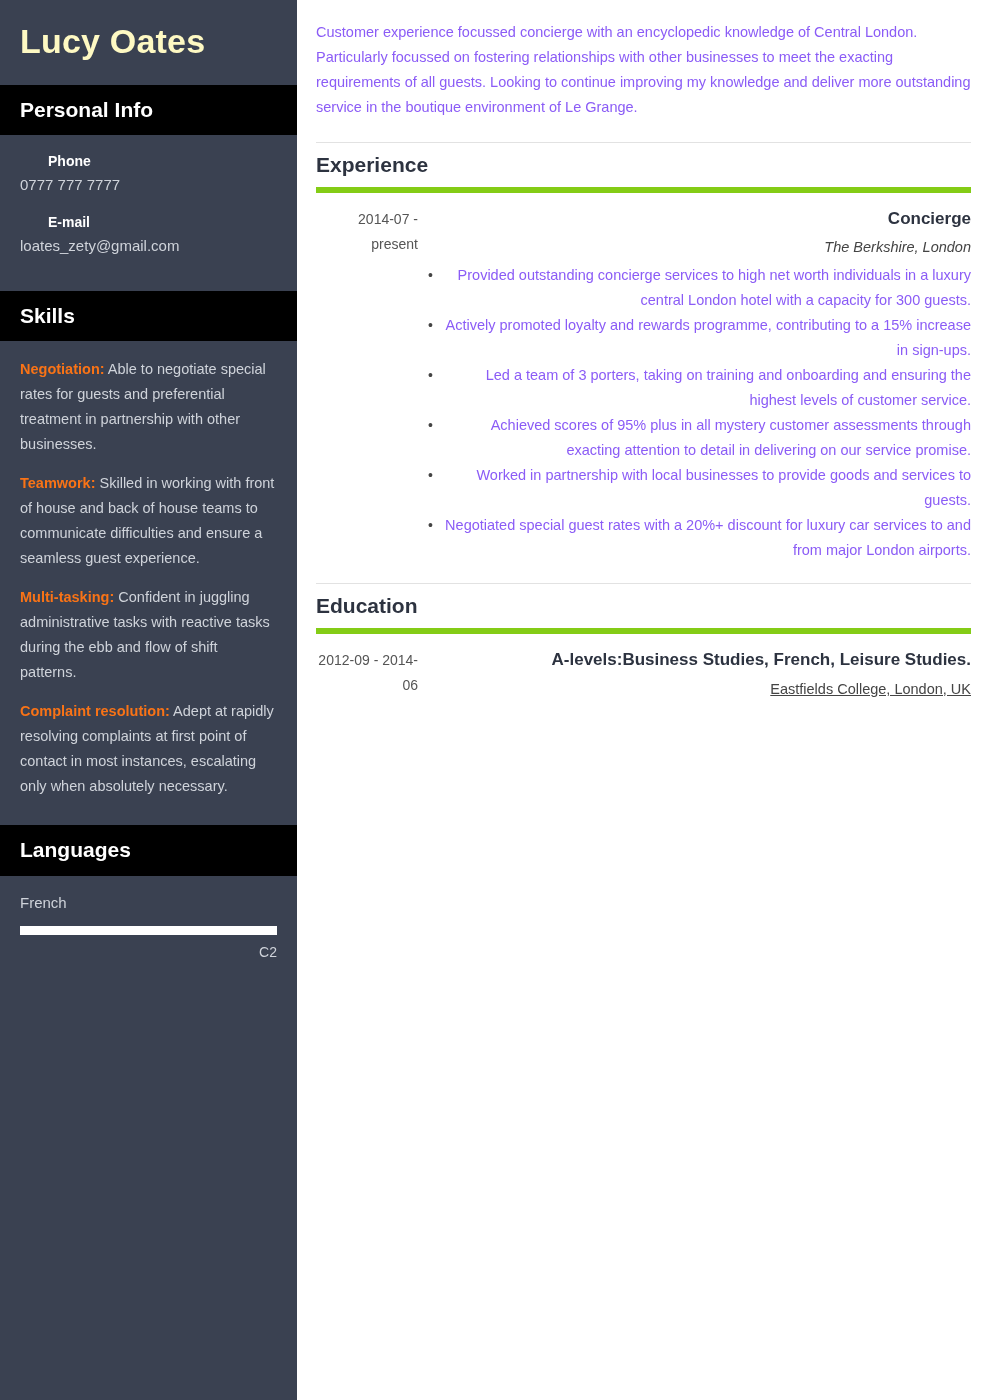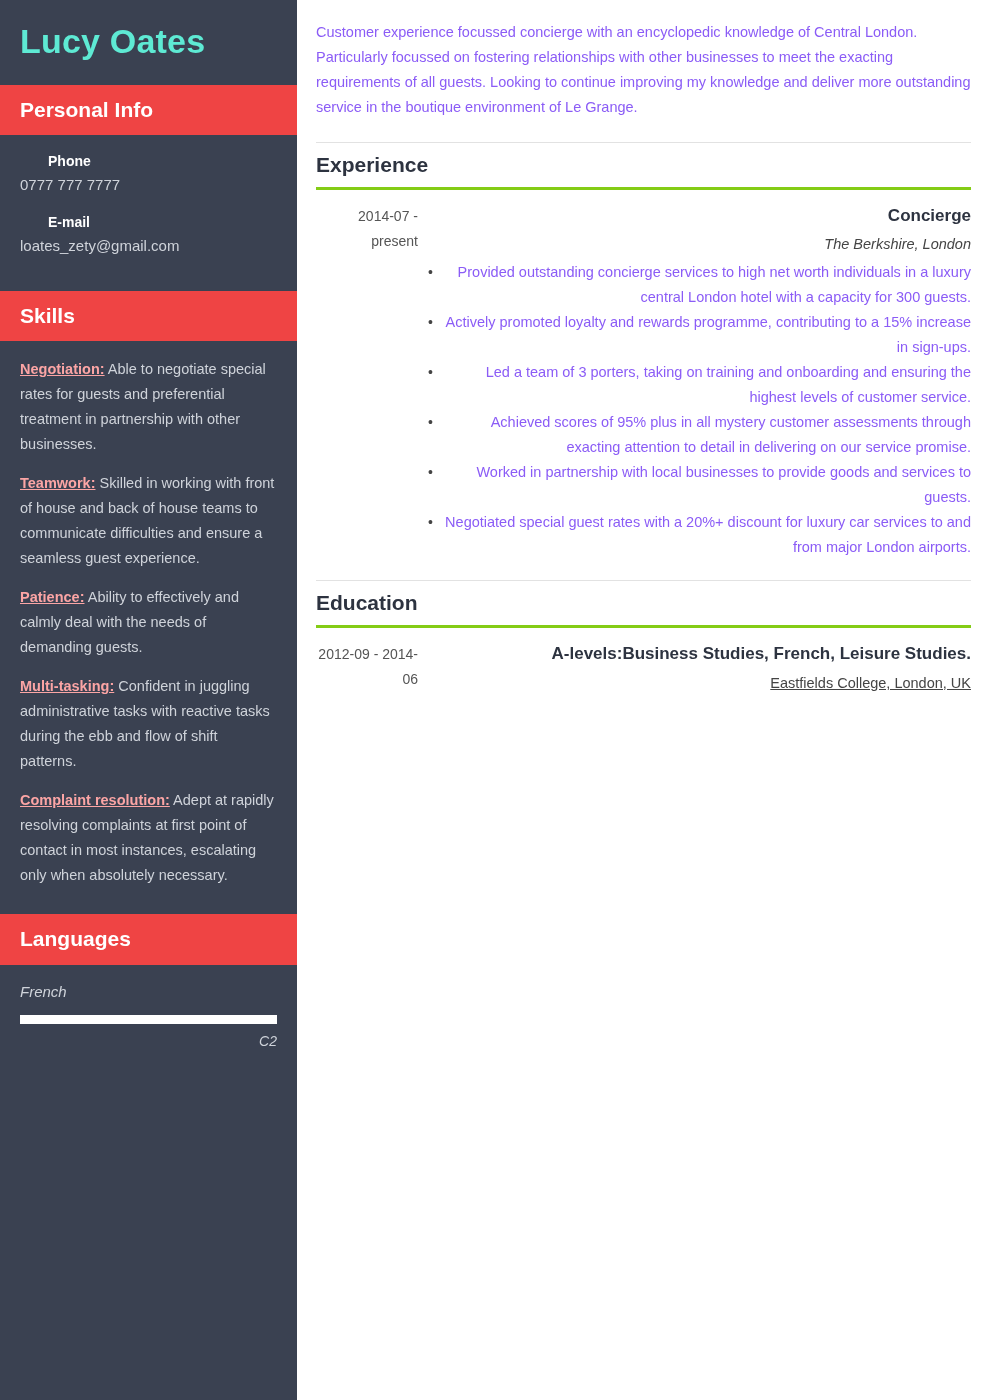--- a/index.html
+++ b/index.html
@@ -29,25 +29,25 @@
 
   .name-header {
     padding: 22px 20px 24px 20px;
   }
 
   .name-header h1 {
     font-size: 34px;
     font-weight: bold;
     letter-spacing: 0.2px;
     line-height: 1.15;
-    color: #5eead4;
+    color: #fef9c3;
   }
 
   .section-band {
-    background: #ef4444;
+    background: #000000;
     padding: 12px 20px 13px 20px;
   }
 
   .section-band h2 {
     font-size: 21px;
     font-weight: bold;
     color: #ffffff;
     line-height: 1.2;
   }
 
@@ -79,25 +79,24 @@
   .skill-item {
     font-size: 14.5px;
     line-height: 25px;
     color: #cfd3da;
     margin-bottom: 14px;
   }
   .skill-item:last-child { margin-bottom: 12px; }
 
   .skill-name {
     font-weight: bold;
-    color: #fca5a5;
-    text-decoration: underline;
-  }
-
-  .lang-item { margin-bottom: 4px; font-style: italic; }
+    color: #f97316;
+  }
+
+  .lang-item { margin-bottom: 4px; }
 
   .lang-name {
     font-size: 15px;
     color: #cfd3da;
     line-height: 1.5;
     margin-bottom: 12px;
   }
 
   .lang-bar-track {
     height: 9px;
@@ -135,21 +134,21 @@
 
   .doc-section { margin-top: 20px; }
 
   .section-title {
     font-size: 21px;
     font-weight: bold;
     color: #2d3340;
     line-height: 1.25;
     padding: 9px 0 9px 0;
     border-top: 1px solid #e2e2e2;
-    border-bottom: 3px solid #84cc16;
+    border-bottom: 6px solid #84cc16;
   }
 
   .entry {
     display: flex;
     align-items: flex-start;
     padding-top: 14px;
     text-align: right;
   }
 
   .entry-dates {
@@ -237,24 +236,20 @@
     <h2>Skills</h2>
   </div>
   <div class="section-body">
     <p class="skill-item">
       <span class="skill-name">Negotiation:</span>
       <span>Able to negotiate special rates for guests and preferential treatment in partnership with other businesses.</span>
     </p>
     <p class="skill-item">
       <span class="skill-name">Teamwork:</span>
       <span>Skilled in working with front of house and back of house teams to communicate difficulties and ensure a seamless guest experience.</span>
-    </p>
-    <p class="skill-item">
-      <span class="skill-name">Patience:</span>
-      <span>Ability to effectively and calmly deal with the needs of demanding guests.</span>
     </p>
     <p class="skill-item">
       <span class="skill-name">Multi-tasking:</span>
       <span>Confident in juggling administrative tasks with reactive tasks during the ebb and flow of shift patterns.</span>
     </p>
     <p class="skill-item">
       <span class="skill-name">Complaint resolution:</span>
       <span>Adept at rapidly resolving complaints at first point of contact in most instances, escalating only when absolutely necessary.</span>
     </p>
   </div>

